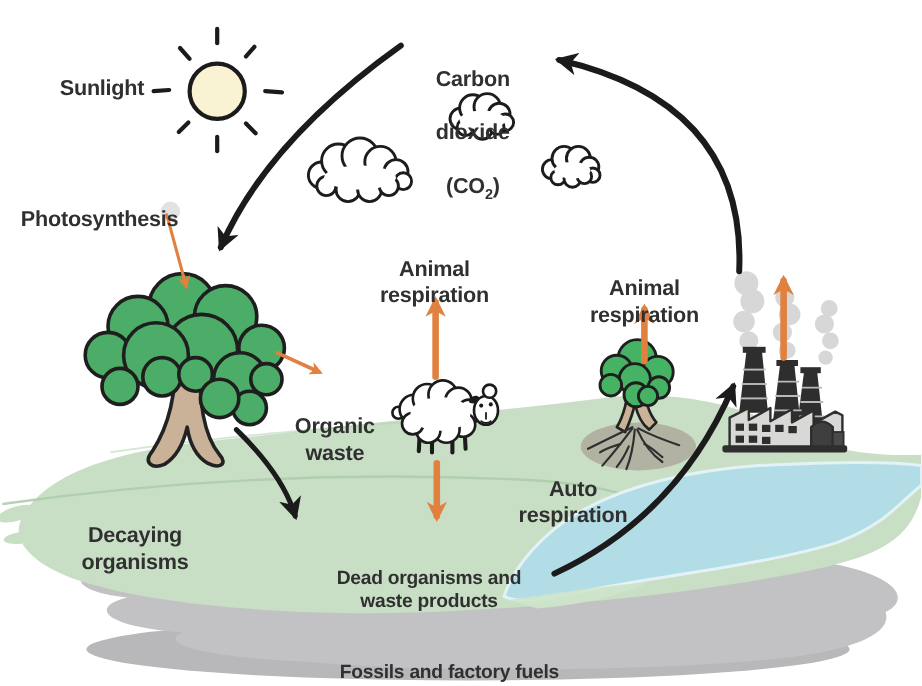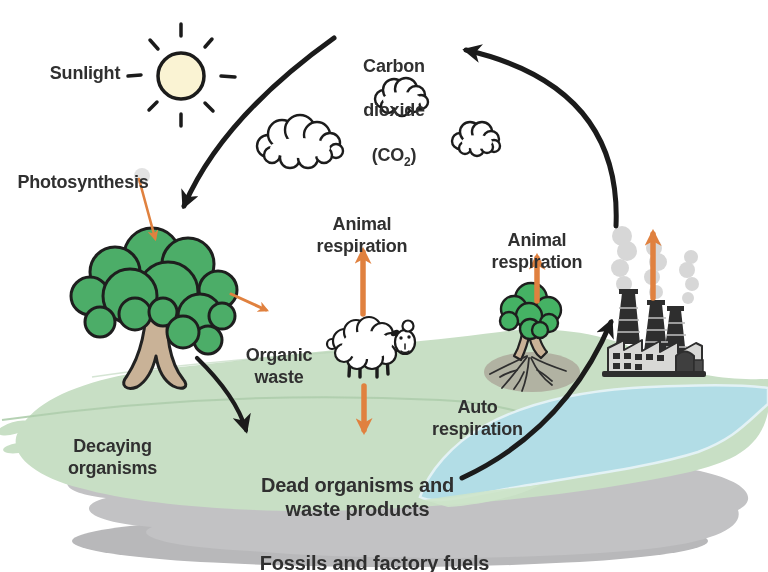--- a/index.html
+++ b/index.html
@@ -2,21 +2,21 @@
 <html><head>
 <meta charset="utf-8">
 <style>
   html,body{margin:0;padding:0;background:#fff;}
   .stage{position:relative;width:768px;height:572px;background:#ffffff;overflow:hidden;
          font-family:"Liberation Sans",sans-serif;}
   .stage svg{position:absolute;left:0;top:0;}
   .lbl{position:absolute;font-weight:700;color:#303030;text-align:center;
        white-space:pre-line;line-height:1.2;letter-spacing:-0.2px;margin-top:26px;}
   .fs18{font-size:18px;}
-  .fs19{font-size:20px;}
+  .fs19{font-size:16px;}
   .co2line{line-height:23px;}
   .co2line sub{font-size:12px;}
 </style>
 </head>
 <body>
 
 <div class="stage">
 <svg width="768" height="572" viewBox="0 0 768 572">
   <defs>
     <marker id="mB" viewBox="0 0 10 10" refX="8" refY="5" markerWidth="19" markerHeight="19" markerUnits="userSpaceOnUse" orient="auto">

